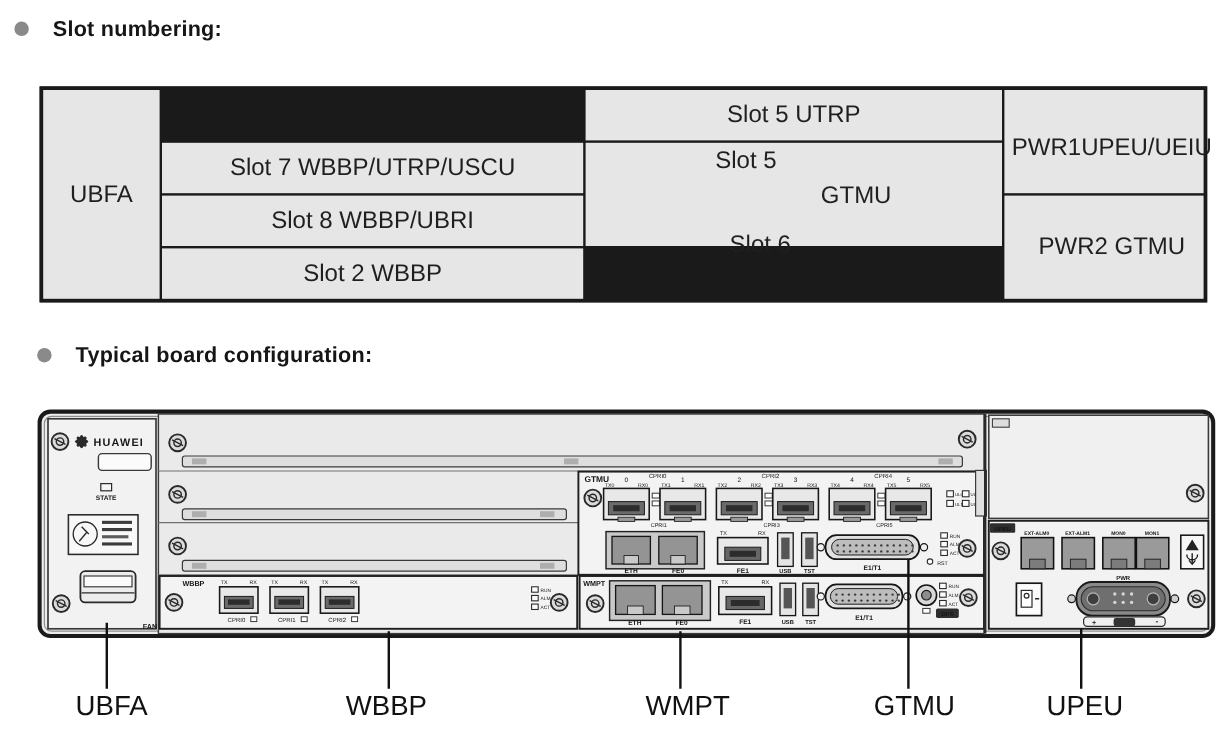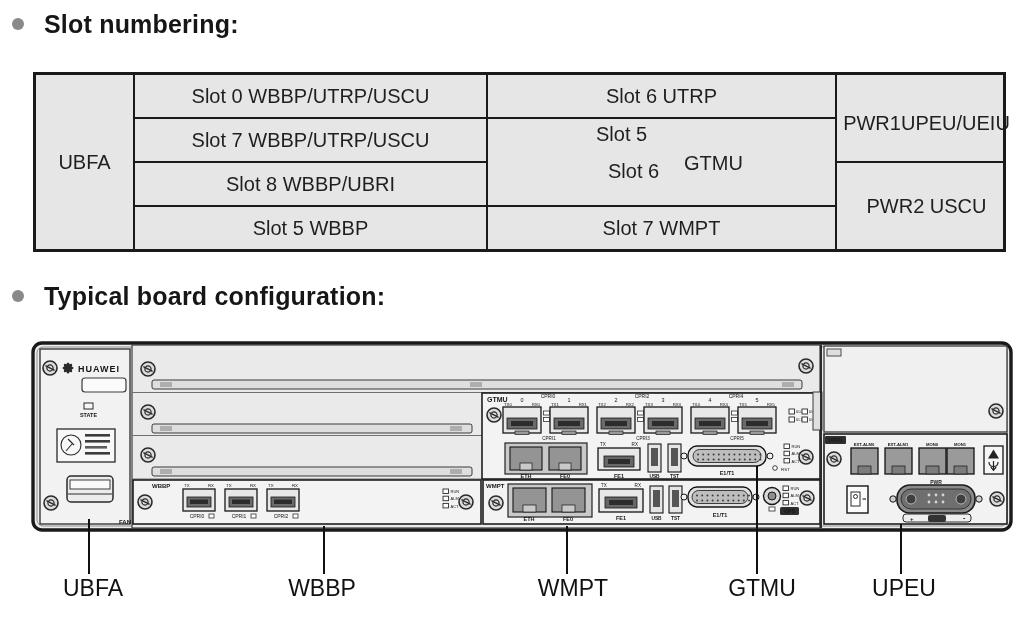--- a/index.html
+++ b/index.html
@@ -1,68 +1,66 @@
 <!DOCTYPE html>
 <html><head>
 <meta charset="utf-8">
 <style>
   html,body{margin:0;padding:0;background:#fff;}
   body{font-family:"Liberation Sans",sans-serif;}
   #page{position:relative;width:1025px;height:628px;background:#ffffff;overflow:hidden;}
 
   .heading{position:absolute;left:0;width:1000px;display:flex;align-items:center;}
   .bullet{width:12px;height:12px;border-radius:50%;background:#8a8a8a;margin-left:12px;margin-right:20px;flex:0 0 auto;}
-  .heading .txt{font-size:25px;font-weight:600;color:#161616;letter-spacing:0.2px;}
+  .heading .txt{font-size:18px;font-weight:600;color:#161616;letter-spacing:0.2px;}
 
   
   #slot-table{position:absolute;left:33px;top:72px;background:#1a1a1a;border:3px solid #1a1a1a;
     display:grid;grid-template-columns:97px 351px 347px 166px;grid-template-rows:repeat(4,42px);gap:2px;}
   #slot-table .cell{background:#e6e6e6;color:#1f1f1f;font-size:20px;display:flex;align-items:center;justify-content:center;position:relative;}
   .cell.ubfa{grid-column:1;grid-row:1/span 4;}
   .cell.pwr1{grid-column:4;grid-row:1/span 2;align-items:flex-start;justify-content:flex-start;padding:10px 0 0 13px;line-height:29px;}
   .cell.pwr2{grid-column:4;grid-row:3/span 2;justify-content:flex-start;padding-left:13px;}
   .cell.slot56{grid-column:3;grid-row:2/span 2;}
   .cell.slot56 .s5{position:absolute;left:108px;top:4px;}
   .cell.slot56 .gt{position:absolute;left:196px;top:33px;}
-  .cell.slot56 .s6{position:absolute;left:120px;top:41px;}
+  .cell.slot56 .s6{position:absolute;left:120px;top:74px;}
 
   svg text{font-family:"Liberation Sans",sans-serif;fill:#161616;}
   .callout{font-size:23px;fill:#111;}
   .boardname{font-weight:bold;font-size:7px;}
 </style>
 </head>
 <body>
 <div id="page">
 
 <div class="heading" style="top:6px;height:36px;">
   <span class="bullet"></span>
   <span class="txt">Slot numbering:</span>
 </div>
 
 <div id="slot-table">
   <div class="cell ubfa">UBFA</div>
-  <div class="cell" style="grid-column:2;grid-row:1">Slot 0 WBBP/UTRP/USCU</div>
   <div class="cell" style="grid-column:2;grid-row:2">Slot 7 WBBP/UTRP/USCU</div>
   <div class="cell" style="grid-column:2;grid-row:3">Slot 8 WBBP/UBRI</div>
-  <div class="cell" style="grid-column:2;grid-row:4">Slot 5 WBBP</div>
-  <div class="cell" style="grid-column:3;grid-row:1">Slot 6 UTRP</div>
+  <div class="cell" style="grid-column:2;grid-row:4">Slot 2 WBBP</div>
+  <div class="cell" style="grid-column:3;grid-row:1">Slot 5 UTRP</div>
   <div class="cell slot56">
     <span class="s5">Slot 5</span>
     <span class="gt">GTMU</span>
     <span class="s6">Slot 6</span>
   </div>
-  <div class="cell" style="grid-column:3;grid-row:4">Slot 7 WMPT</div>
   <div class="cell pwr1">
     <span>PWR1</span>
     <span>UPEU/UEIU</span>
   </div>
-  <div class="cell pwr2">PWR2 USCU</div>
+  <div class="cell pwr2">PWR2 GTMU</div>
 </div>
 
-<div class="heading" style="top:278px;height:36px;">
+<div class="heading" style="top:278px;height:36px;margin-left:19px;">
   <span class="bullet"></span>
   <span class="txt">Typical board configuration:</span>
 </div>
 
 <svg style="position:absolute;left:0;top:330px;" width="1025" height="298" viewBox="0 330 1025 298" xmlns="http://www.w3.org/2000/svg">
   <defs>
     <g id="screw">
       <circle r="7" fill="#dcdcdc" stroke="#2a2a2a" stroke-width="1.6"></circle>
       <circle r="3.1" fill="none" stroke="#2a2a2a" stroke-width="1.2"></circle>
       <line x1="-4.6" y1="-2.4" x2="4.6" y2="2.4" stroke="#2a2a2a" stroke-width="1.2"></line>

